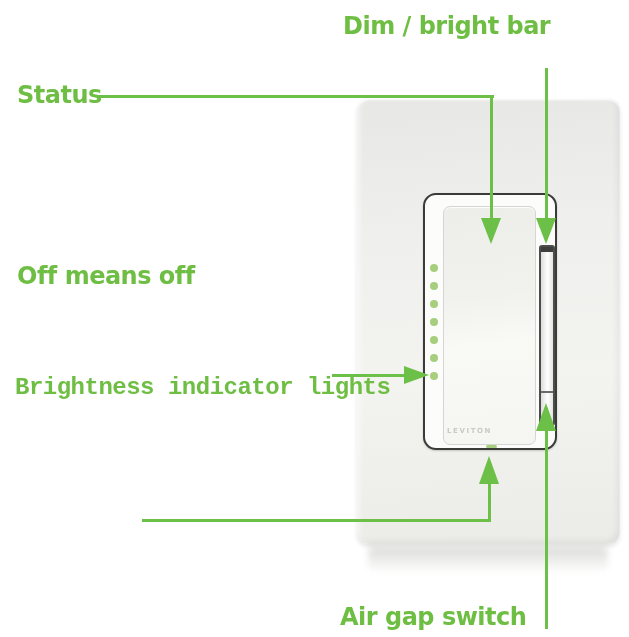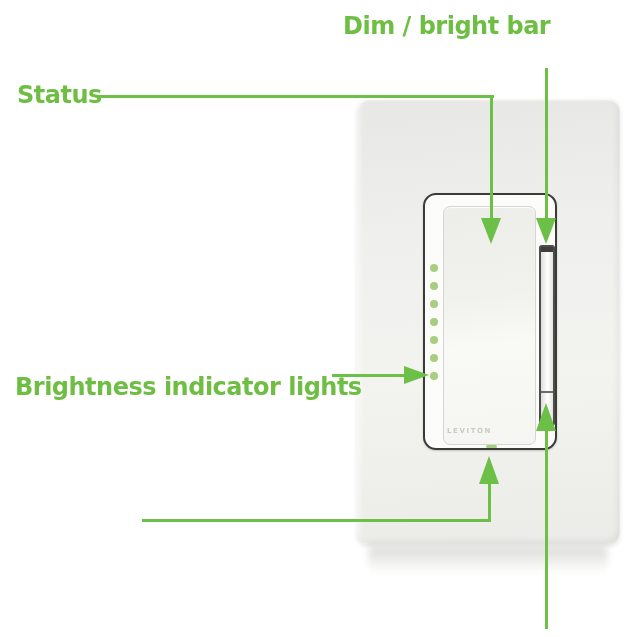--- a/index.html
+++ b/index.html
@@ -90,21 +90,23 @@
       <div class="led-dot"></div>
     </div>
   <div class="brand-text">LEVITON</div>
   <div class="status-led"></div>
   <div class="slider-channel"></div>
   <div class="slider-notch"></div>
   <div class="airgap-divider"></div>
 
   <div class="lbl" style="left:343px;top:15px;">Dim / bright bar</div>
   <div class="lbl" style="left:17px;top:84px;">Status</div>
-  <div class="lbl" style="left:15px;top:376px;">Brightness indicator lights</div>
+  <div class="lbl" style="left:17px;top:265px;">Off means off</div>
+  <div class="lbl" style="left:15px;top:376px;font-family:Liberation Mono, monospace;">Brightness indicator lights</div>
+  <div class="lbl" style="left:340px;top:606px;">Air gap switch</div>
 
   <div class="line" style="left:99px;top:95px;width:395px;height:3px;"></div>
   <div class="line" style="left:490px;top:95px;width:3px;height:124px;"></div>
   <div class="arrow arrow-down" style="left:481px;top:218px;"></div>
 
   <div class="line" style="left:545px;top:68px;width:3px;height:151px;"></div>
   <div class="arrow arrow-down" style="left:536px;top:218px;"></div>
 
   <div class="line" style="left:332px;top:374px;width:72px;height:3px;"></div>
   <div class="arrow arrow-right" style="left:404px;top:366px;"></div>

